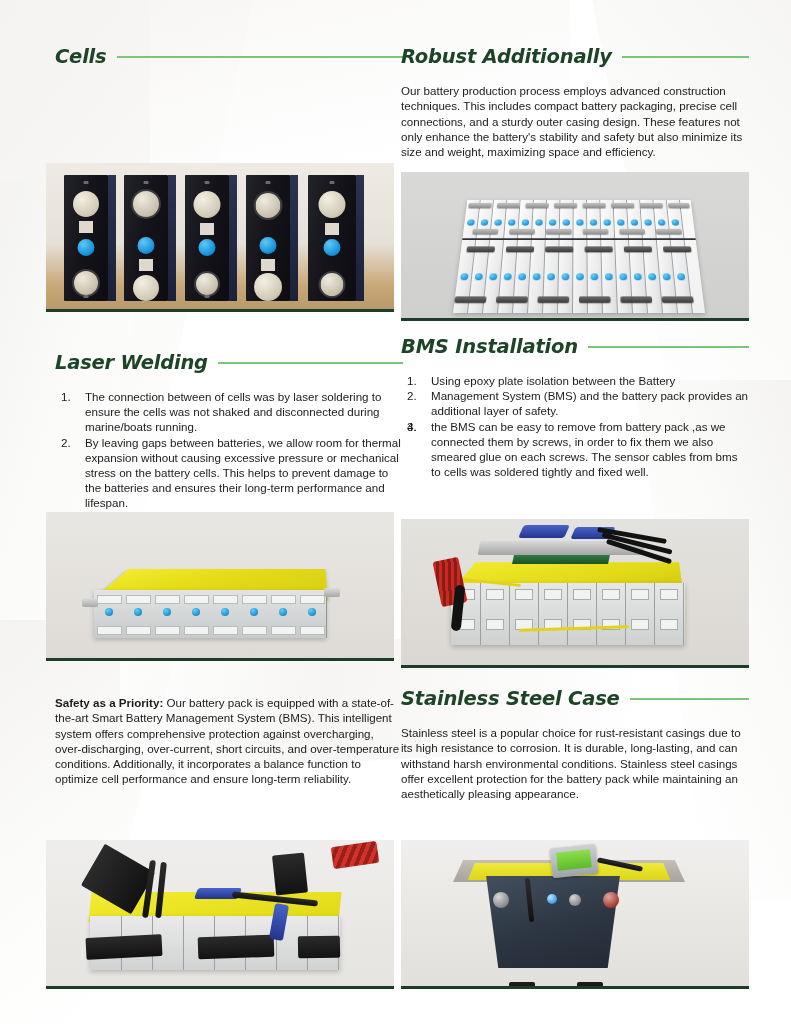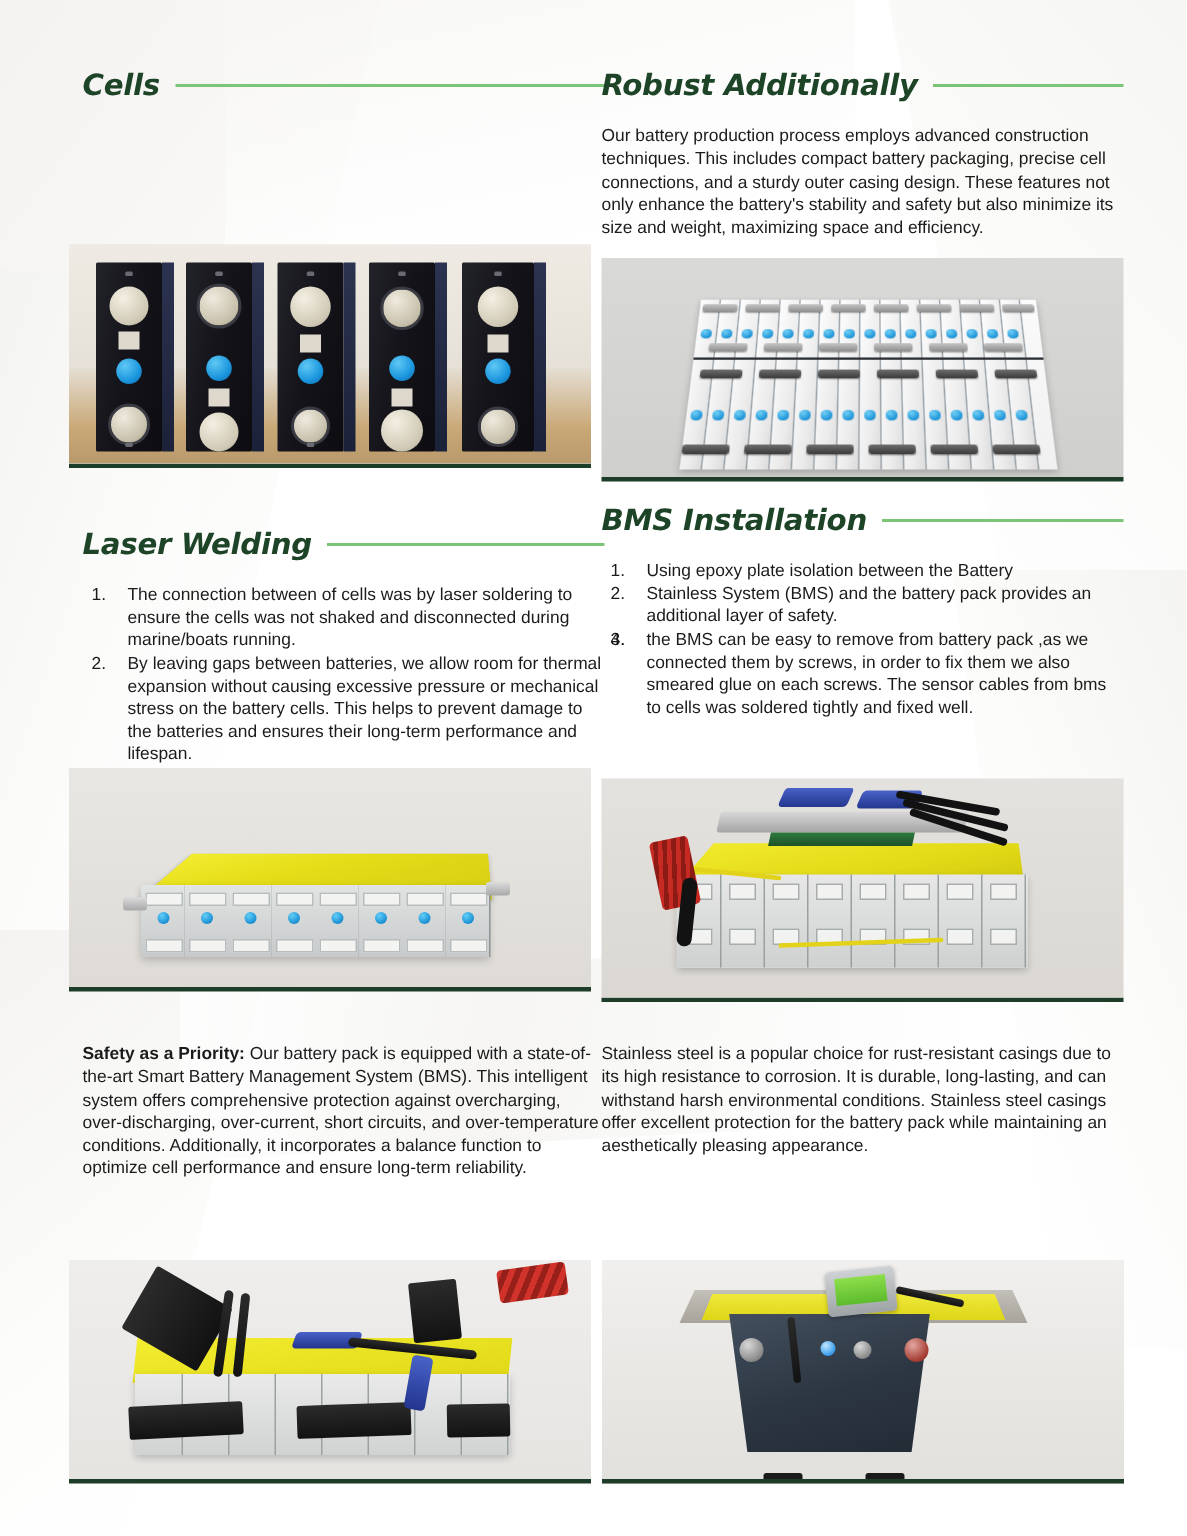--- a/index.html
+++ b/index.html
@@ -689,21 +689,21 @@
         <div class="sec-title">BMS Installation</div>
         <div class="sec-rule"></div>
       </div>
       <ol class="sec-list">
         <li>
           <span class="num">1.</span>
           <span>Using epoxy plate isolation between the Battery</span>
         </li>
         <li>
           <span class="num">2.</span>
-          <span>Stainless System (BMS) and the battery pack provides an additional layer of safety.</span>
+          <span>Management System (BMS) and the battery pack provides an additional layer of safety.</span>
         </li>
         <li>
           <span class="num">3.</span>
         </li>
         <li>
           <span class="num">4.</span>
           <span>the BMS can be easy to remove from battery pack ,as we connected them by screws, in order to fix them we also smeared glue on each screws. The sensor cables from bms to cells was soldered tightly and fixed well.</span>
         </li>
       </ol>
     </div>
@@ -788,20 +788,24 @@
         <div class="p5-blue" style="left:150px; top:48px; width:44px; height:11px; transform:skewX(-20deg);"></div>
         <div class="p5-blue" style="left:226px; top:64px; width:14px; height:36px; transform:rotate(10deg);"></div>
         <div class="p5-black-box" style="left:100px; top:20px; width:6px; height:58px; border-radius:4px; transform:rotate(8deg);"></div>
         <div class="p5-black-box" style="left:112px; top:22px; width:6px; height:56px; border-radius:4px; transform:rotate(6deg);"></div>
         <div class="p5-black-box" style="left:186px; top:56px; width:86px; height:6px; border-radius:4px; transform:rotate(6deg);"></div>
       </div>
       <div class="photo-rule"></div>
     </div>
 
     <div class="col col-right" style="top:684px;">
+      <div class="sec-head">
+        <div class="sec-title">Stainless Steel Case</div>
+        <div class="sec-rule"></div>
+      </div>
       <div class="sec-body">Stainless steel is a popular choice for rust-resistant casings due to its high resistance to corrosion. It is durable, long-lasting, and can withstand harsh environmental conditions. Stainless steel casings offer excellent protection for the battery pack while maintaining an aesthetically pleasing appearance.</div>
     </div>
 
     <div class="photo-wrap" style="left:401px; top:840px;">
       <div class="photo p6">
         <div class="p6-bg"></div>
         <div class="p6-crate">
             <div class="p6-crate-in"></div>
           </div>
         <div class="p6-case"></div>

